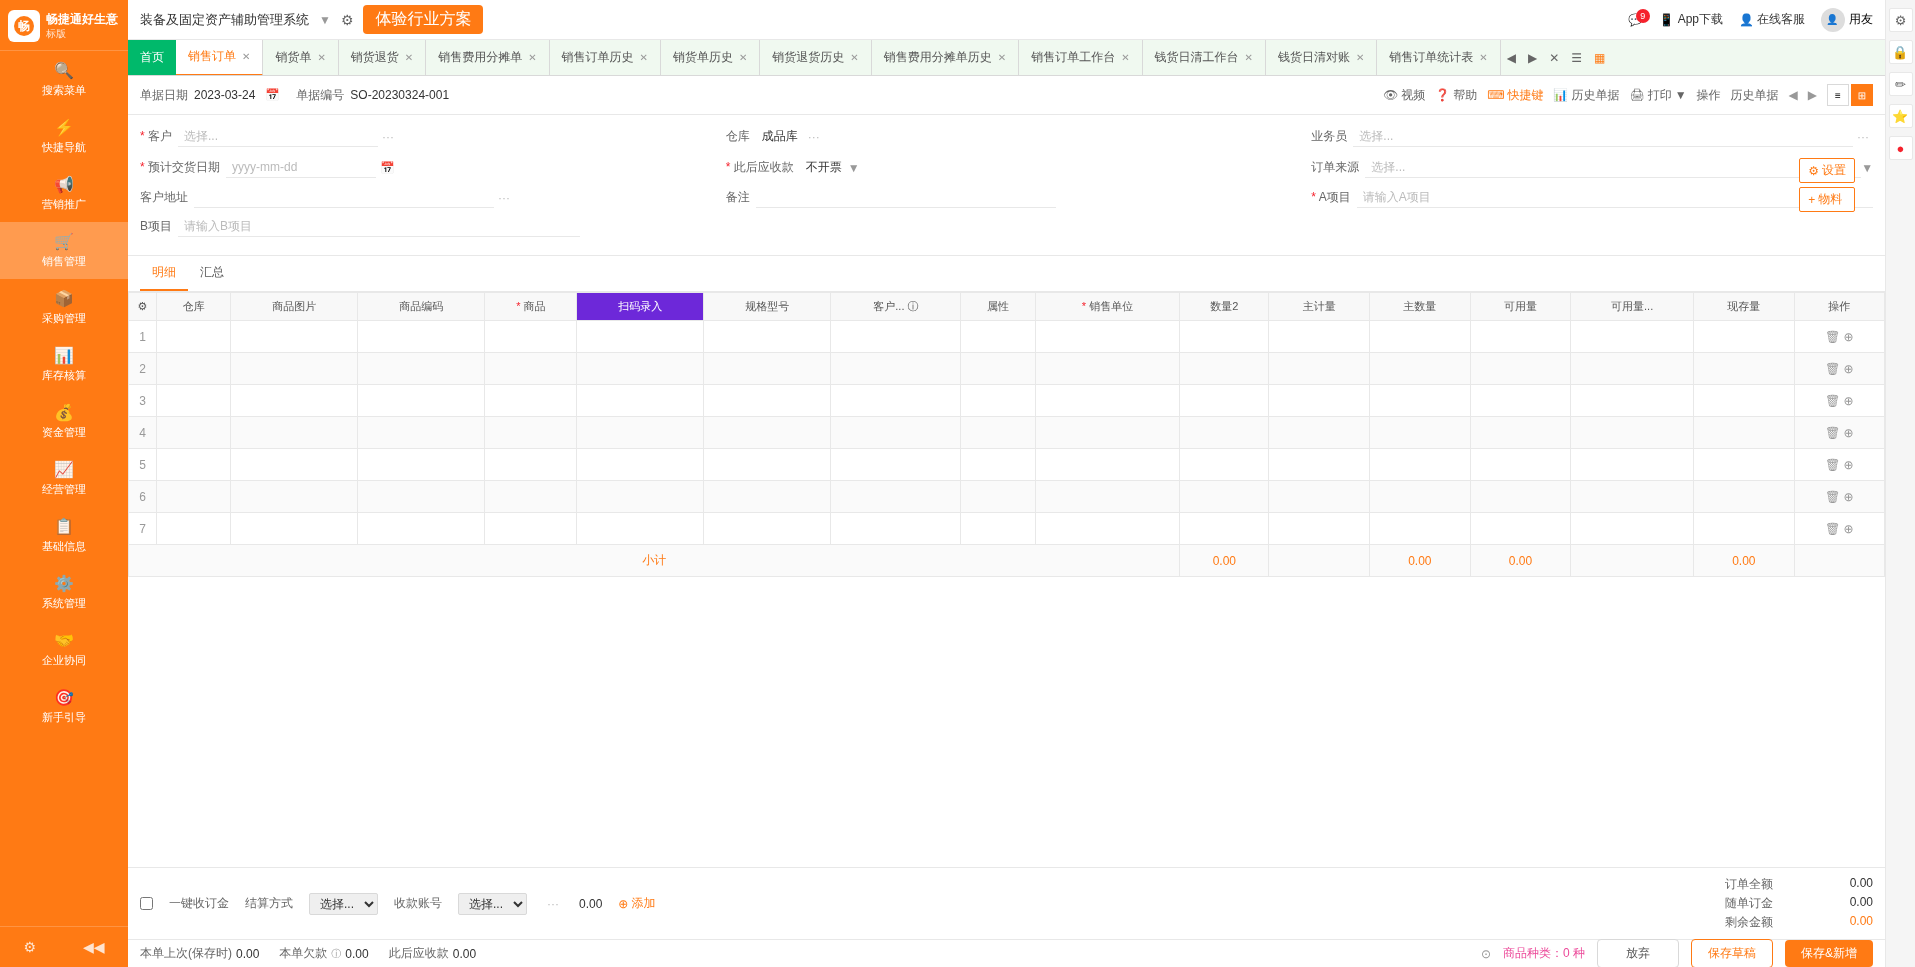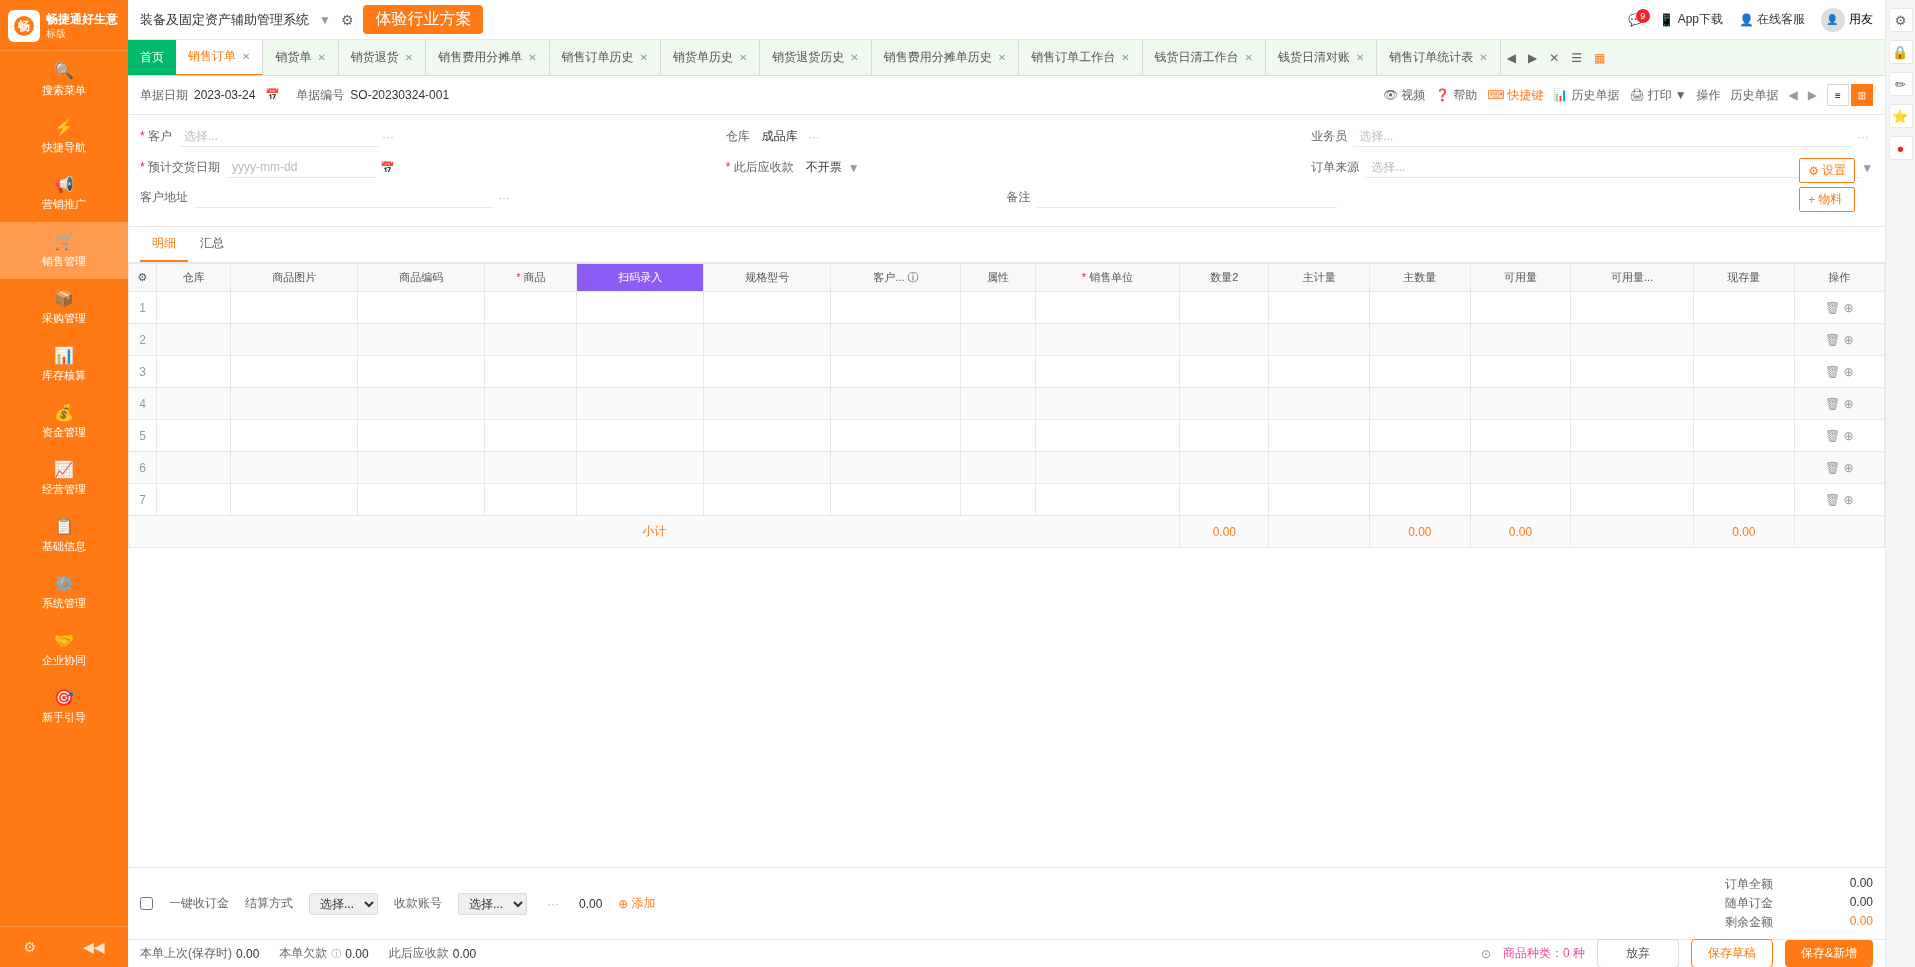--- a/index.html
+++ b/index.html
@@ -385,39 +385,49 @@
           <span class="field-label">客户地址</span>
           <input class="field-input" style="max-width: 300px;">
           <span class="field-dots">···</span>
         </div>
         <div class="form-divider"></div>
         <div class="form-field" style="flex:2;">
           <span class="field-label">备注</span>
           <input class="field-input" style="max-width: 300px;">
         </div>
         <div class="form-divider"></div>
-      </div>
-
+        <div class="form-field" style="flex:2;">
+          <span class="field-label required">A项目</span>
+          <input class="field-input" placeholder="请输入A项目" style="">
+        </div>
+      </div>
+
+      <div class="form-row">
+        <div class="form-field" style="flex:2;max-width:440px;">
+          <span class="field-label">B项目</span>
+          <input class="field-input" placeholder="请输入B项目" style="">
+        </div>
+      </div>
     </div>
 
     <div class="table-tabs">
       <div class="table-tab active">明细</div>
       <div class="table-tab">汇总</div>
     </div>
 
     <div class="table-container">
       <table class="data-table">
         <thead>
           <tr>
             <th style="width:28px;">⚙</th>
             <th>仓库</th>
             <th>商品图片</th>
             <th>商品编码</th>
             <th class="required-col">商品</th>
-            <th style="background:#8b5cf6;color:#fff;cursor:pointer;">扫码录入</th>
+            <th style="background:#6d28d9;color:#fff;cursor:pointer;">扫码录入</th>
             <th>规格型号</th>
             <th>客户... ⓘ</th>
             <th>属性</th>
             <th class="required-col">销售单位</th>
             <th>数量2</th>
             <th>主计量</th>
             <th>主数量</th>
             <th>可用量</th>
             <th>可用量...</th>
             <th>现存量</th>

